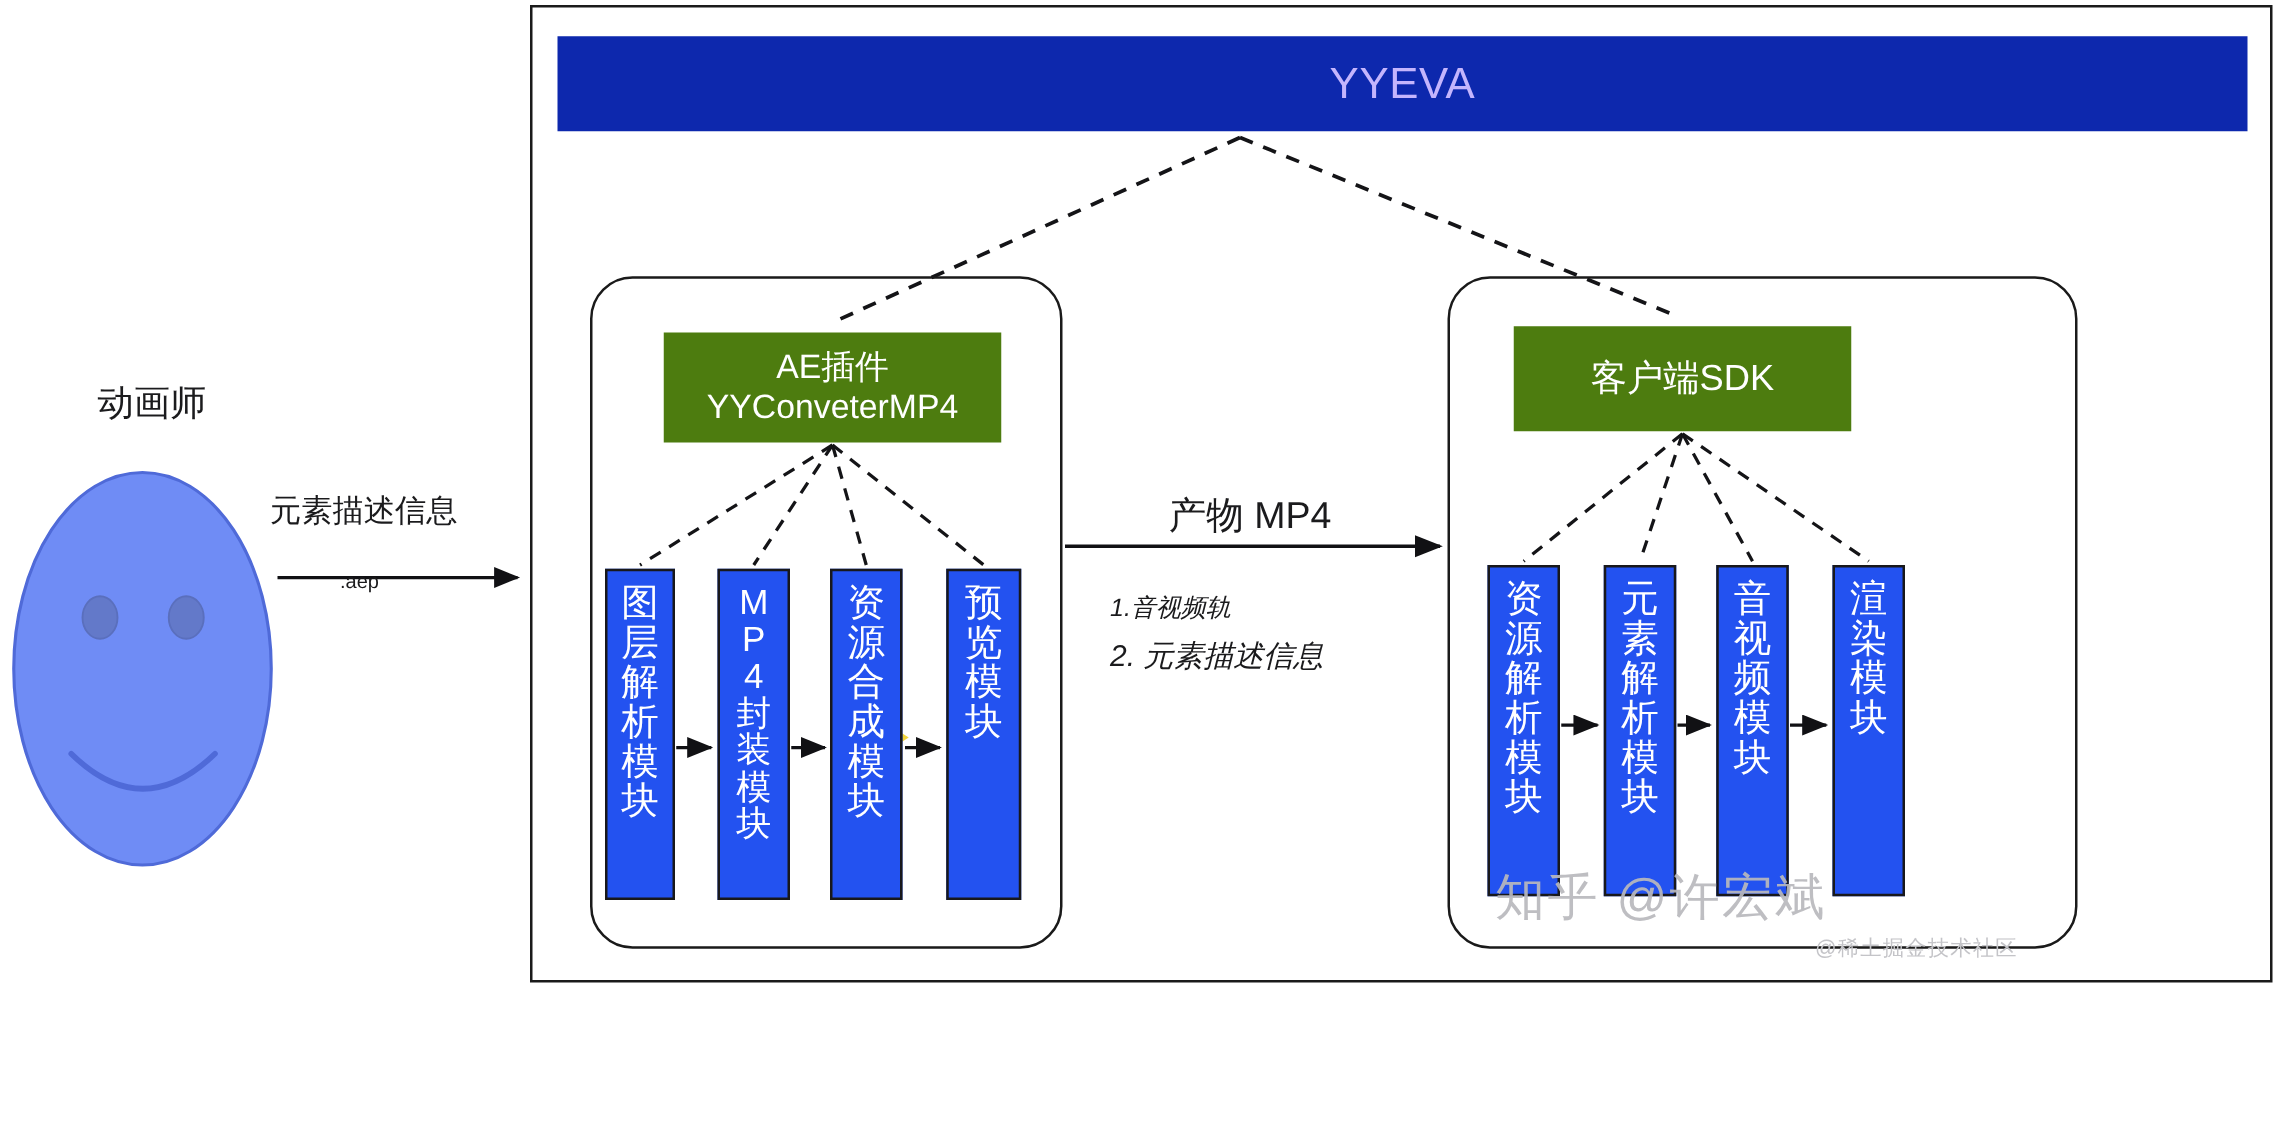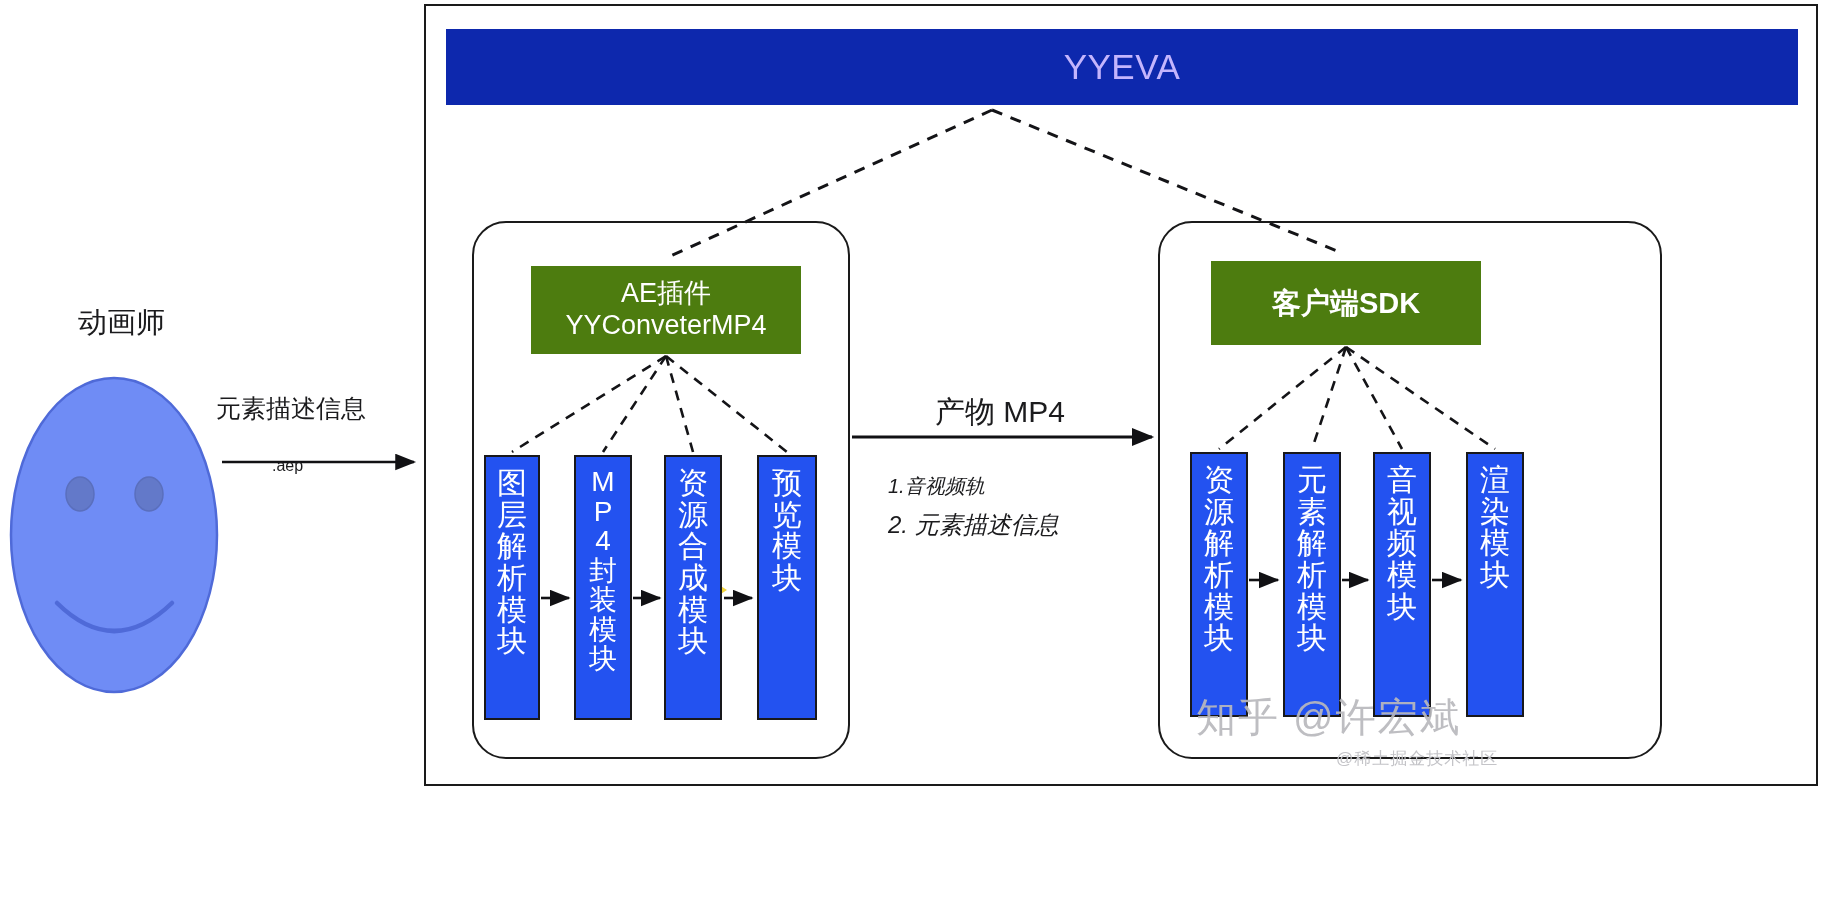--- a/index.html
+++ b/index.html
@@ -85,21 +85,20 @@
   }
   .chip-ae {
     left: 531px; top: 266px;
     width: 270px; height: 88px;
     font-size: 27px;
   }
   .chip-sdk {
     left: 1211px; top: 261px;
     width: 270px; height: 84px;
     font-size: 29px;
-    font-weight: bold;
   }
 
   
   .vmod {
     position: absolute;
     background: #2352f0;
     border: 2px solid #18181b;
     color: #ffffff;
     box-sizing: border-box;
     display: flex;
@@ -154,21 +153,21 @@
     left: 1196px;
     top: 690px;
     font-size: 40px;
     color: #b9b9bd;
     letter-spacing: 2px;
     white-space: nowrap;
     opacity: 0.92;
   }
   .wm-sub {
     position: absolute;
-    left: 1336px;
+    left: 1452px;
     top: 747px;
     font-size: 17px;
     color: #c4c4c8;
     letter-spacing: 1px;
     white-space: nowrap;
   }
 </style>
 </head>
 <body>
 

